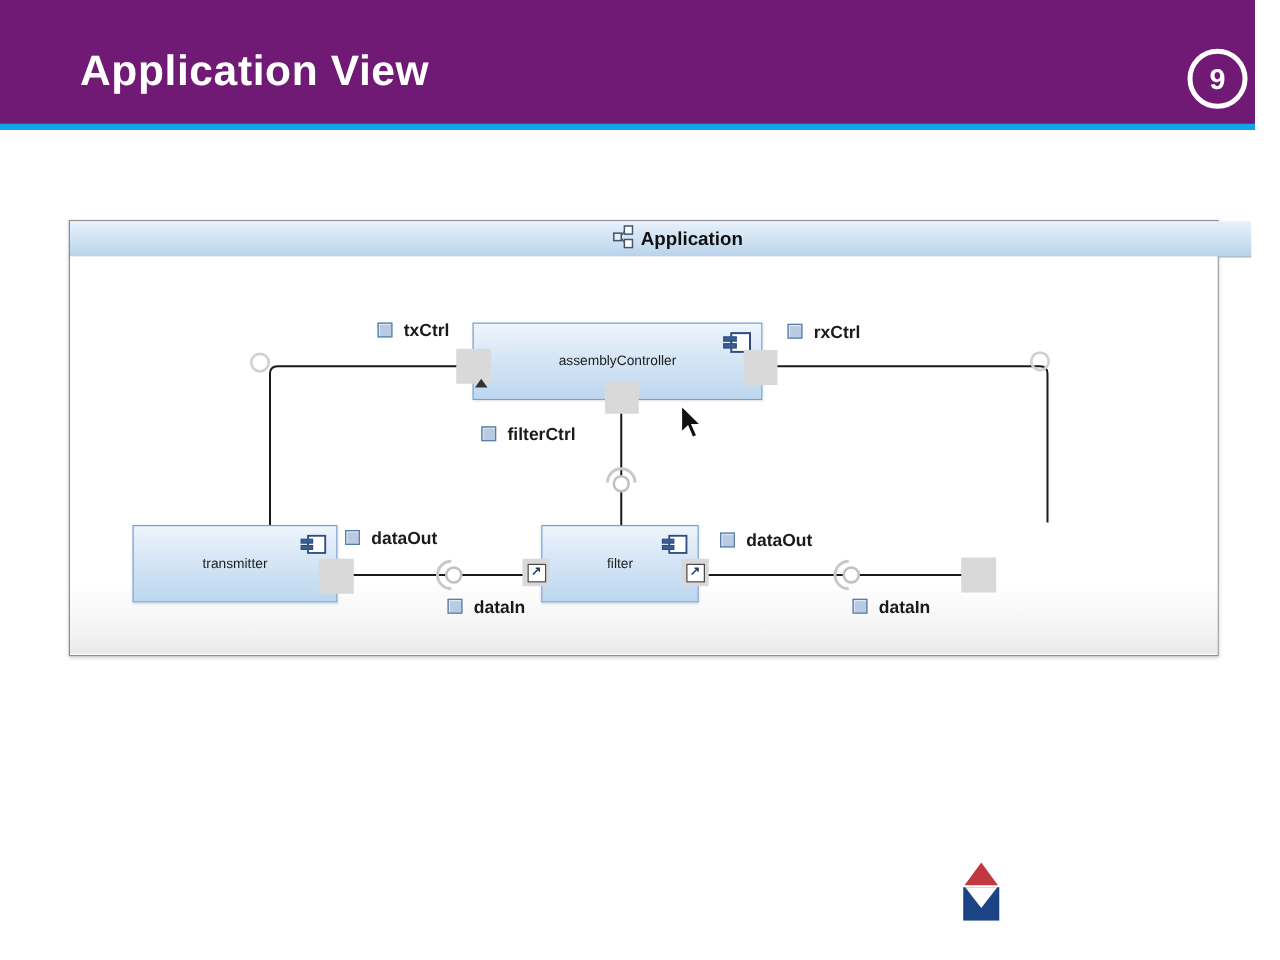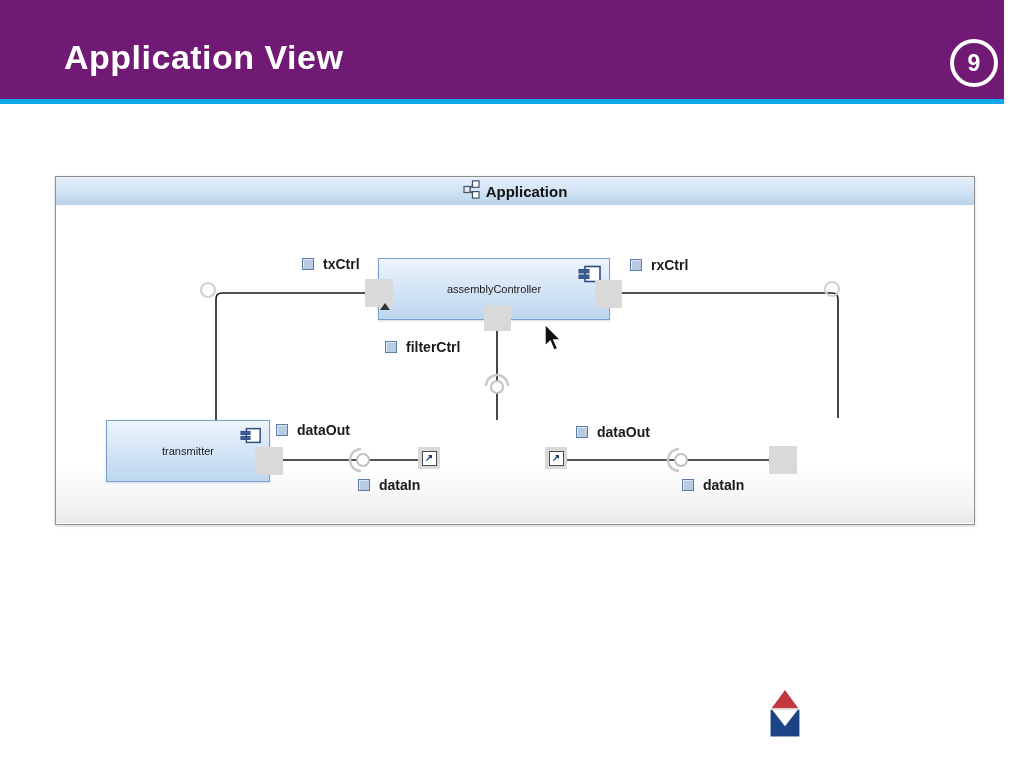--- a/index.html
+++ b/index.html
@@ -26,21 +26,21 @@
   .diagram-panel{
     position:absolute;left:55px;top:176px;width:918px;height:347px;
     border:1px solid #8f8f8f;background:#ffffff;
     box-shadow:0 1px 3px rgba(0,0,0,.18);
   }
   .diagram-titlebar{
     position:absolute;left:0;top:0;width:100%;height:28px;
     background:linear-gradient(180deg,#e7f1fb 0%,#cfe2f3 55%,#b9d2ea 100%);
     border-bottom:1px solid #9ab0c6;
     display:flex;align-items:center;justify-content:center;gap:6px;
-    font-size:15px;font-weight:700;color:#111111;
+    font-size:15px;font-weight:700;color:#111111;padding-left:27px;
   }
   .diagram-canvas{
     position:absolute;left:0;top:28px;width:918px;height:318px;
     background:linear-gradient(180deg,#ffffff 82%,#f3f3f3 95%,#e8e8e8 100%);
   }
   .connector-layer{position:absolute;left:0;top:0;}
   
   .comp-box{
     position:absolute;
     background:linear-gradient(180deg,#eef5fc 0%,#d6e6f6 45%,#bdd7ef 100%);
@@ -148,20 +148,30 @@
       <span>transmitter</span>
       <span class="comp-icon">
         <svg width="22" height="19" viewBox="0 0 24 20">
           <rect x="7" y="2.5" width="15" height="15" fill="#ffffff" stroke="#2b4d80" stroke-width="1.6"></rect>
           <rect x="1" y="5.5" width="10" height="3.4" fill="#3b5f94" stroke="#2b4d80" stroke-width="1"></rect>
           <rect x="1" y="11" width="10" height="3.4" fill="#3b5f94" stroke="#2b4d80" stroke-width="1"></rect>
         </svg>
       </span>
     </div>
 
+    <div class="comp-box" style="left:377px;top:215px;width:124px;height:60px;">
+      <span>filter</span>
+      <span class="comp-icon">
+        <svg width="22" height="19" viewBox="0 0 24 20">
+          <rect x="7" y="2.5" width="15" height="15" fill="#ffffff" stroke="#2b4d80" stroke-width="1.6"></rect>
+          <rect x="1" y="5.5" width="10" height="3.4" fill="#3b5f94" stroke="#2b4d80" stroke-width="1"></rect>
+          <rect x="1" y="11" width="10" height="3.4" fill="#3b5f94" stroke="#2b4d80" stroke-width="1"></rect>
+        </svg>
+      </span>
+    </div>
 
 
     <div class="port" style="left:309px;top:74px;width:28px;height:28px;"></div>
     <div class="port" style="left:539px;top:75px;width:27px;height:28px;"></div>
     <div class="port" style="left:428px;top:100px;width:27px;height:26px;"></div>
     <div class="port" style="left:199px;top:242px;width:28px;height:28px;"></div>
     <div class="port port-delegate" style="left:362px;top:242px;width:22px;height:22px;">
       <span class="inner">
           <span>↗</span>
         </span>

